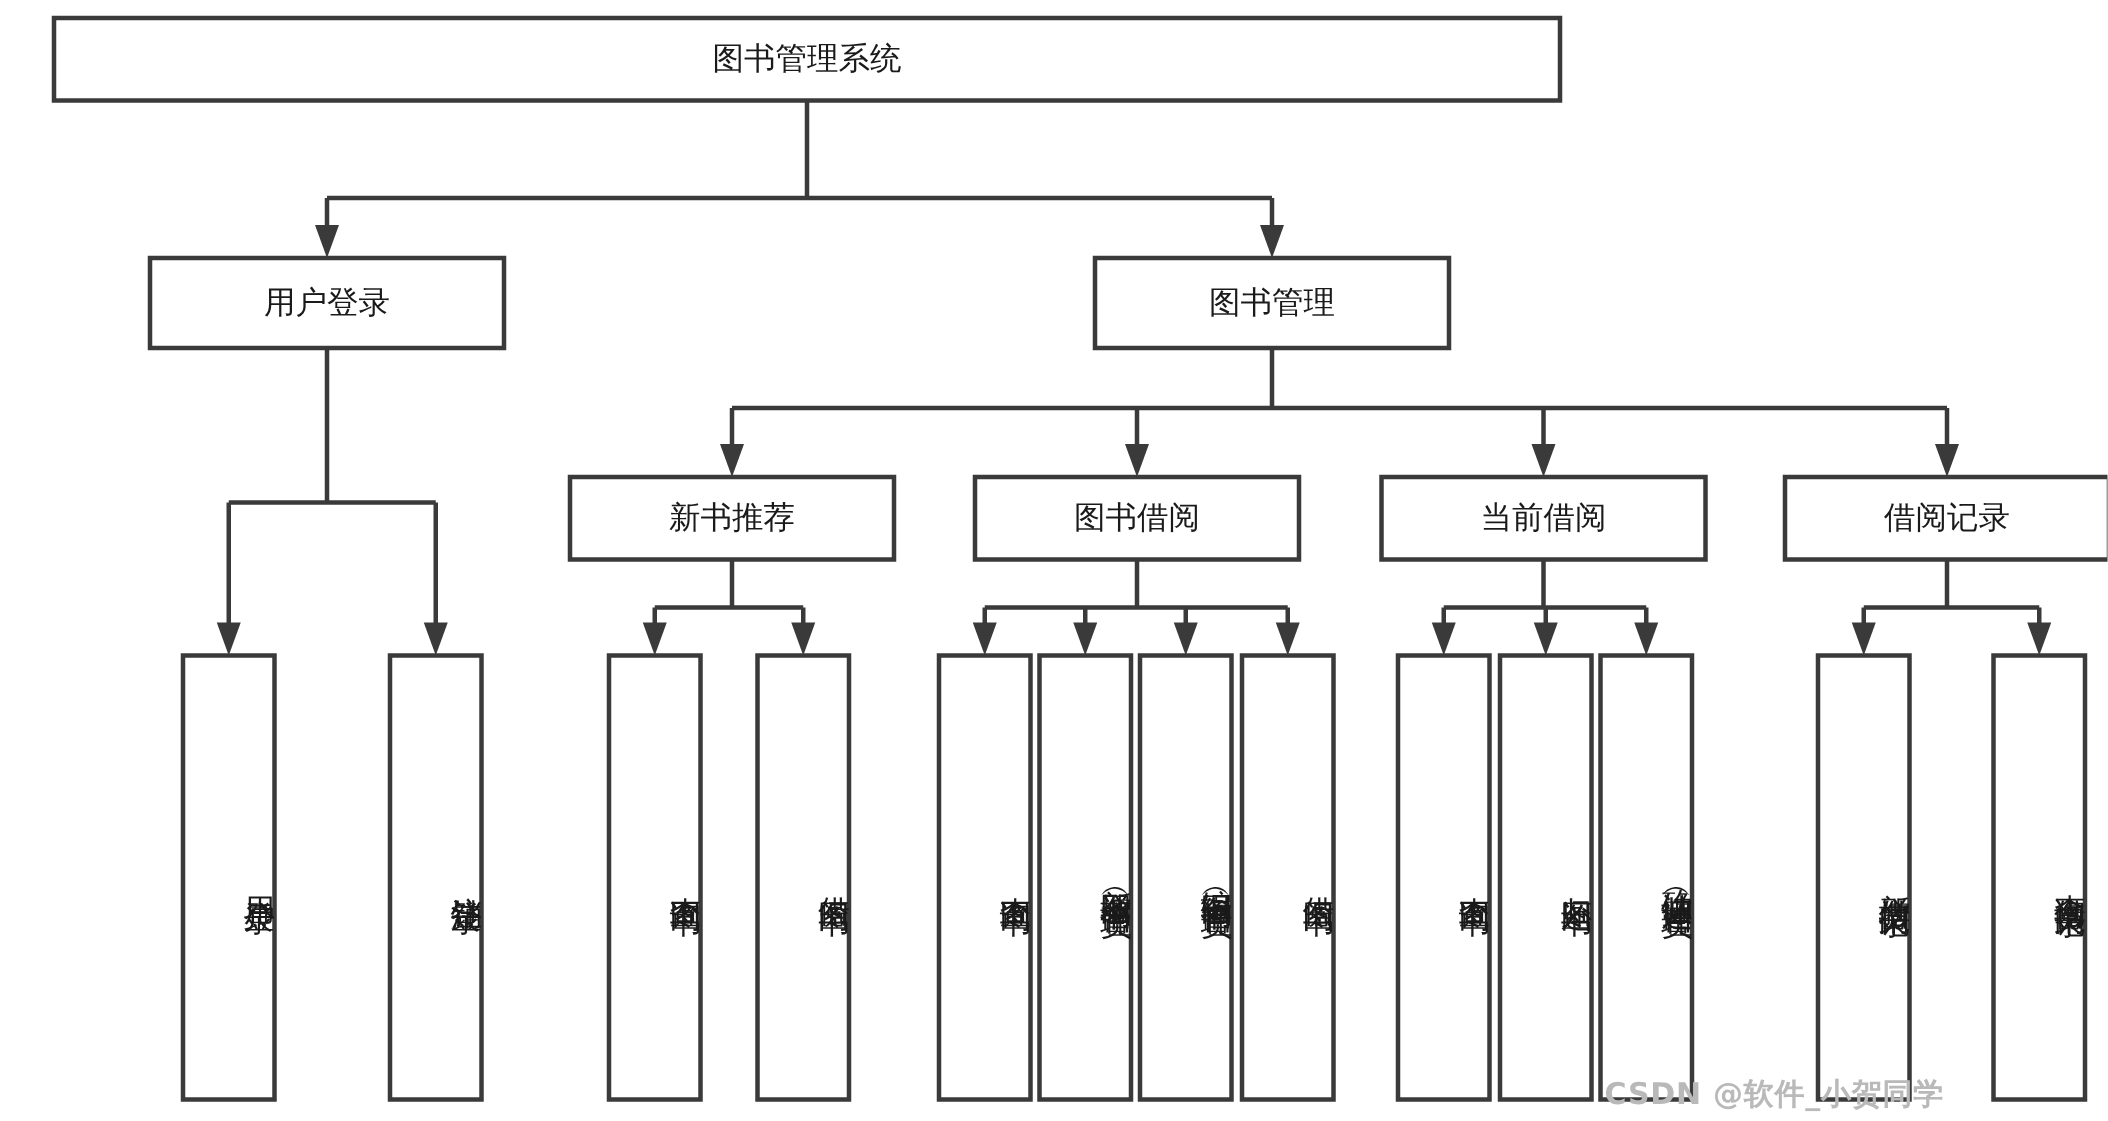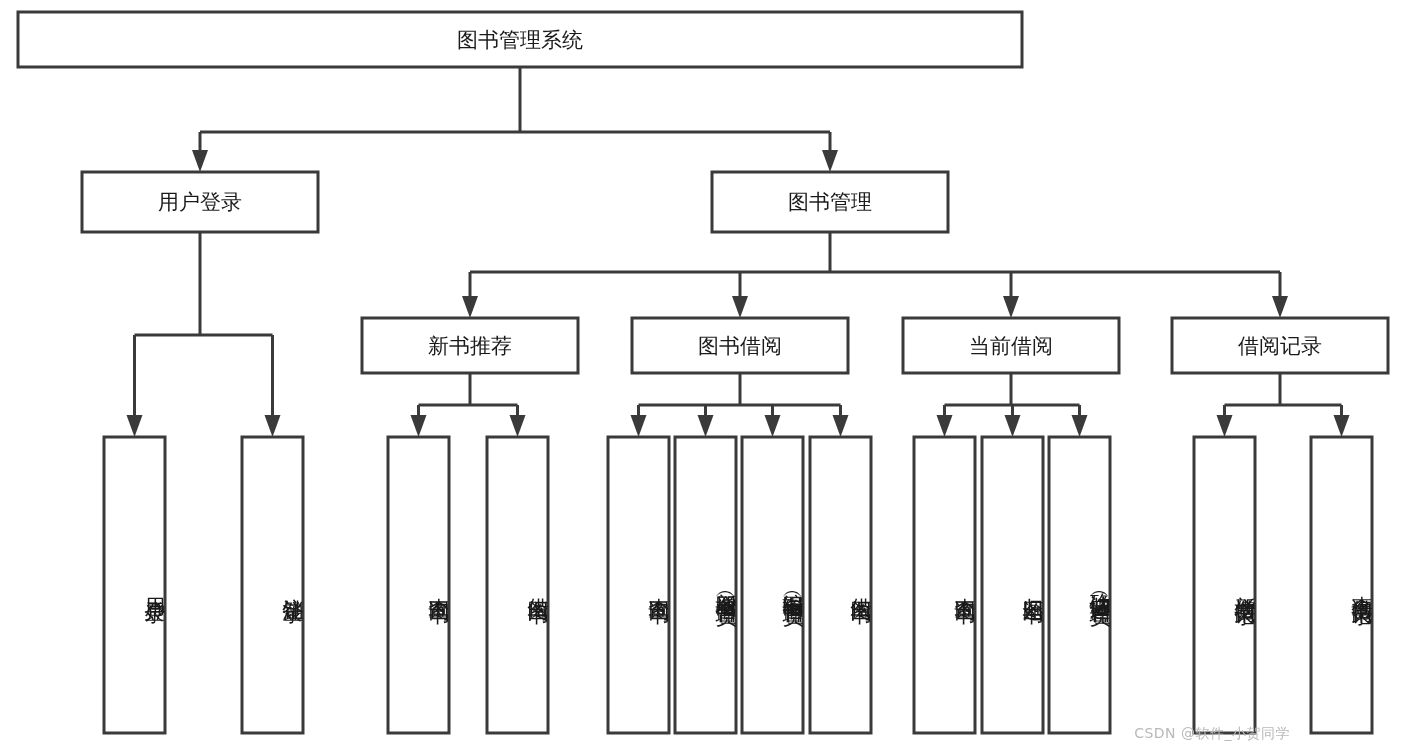--- a/index.html
+++ b/index.html
@@ -12,20 +12,21 @@
     width: 1405px;
     height: 747px;
     overflow: hidden;
     font-family: "DejaVu Sans", "Liberation Sans", sans-serif;
   }
   #diagram-root {
     position: relative;
     width: 1302px;
     height: 747px;
     background: #ffffff;
+    margin-left: 18px;
   }
   svg#tree-svg {
     position: absolute;
     left: 0;
     top: 0;
     width: 1405px;
     height: 747px;
     display: block;
   }
   .node-box {
@@ -61,27 +62,28 @@
     font-family: "DejaVu Sans", "Liberation Sans", sans-serif;
     font-size: 21px;
     line-height: 1;
     letter-spacing: 2px;
     color: #1a1a1a;
     white-space: nowrap;
     pointer-events: none;
   }
   .watermark {
     position: absolute;
-    right: 12px;
+    right: 24px;
     bottom: 4px;
     font-family: "DejaVu Sans", "Liberation Sans", sans-serif;
-    font-size: 14px;
+    font-size: 20px;
     color: #b9b9b9;
     letter-spacing: 0.5px;
     user-select: none;
+    font-weight: bold;
   }
 </style>
 </head>
 <body>
 
 <div id="diagram-root">
 
   <svg id="tree-svg" viewBox="0 0 1405 747">
     <g id="connector-layer">
         <g>

